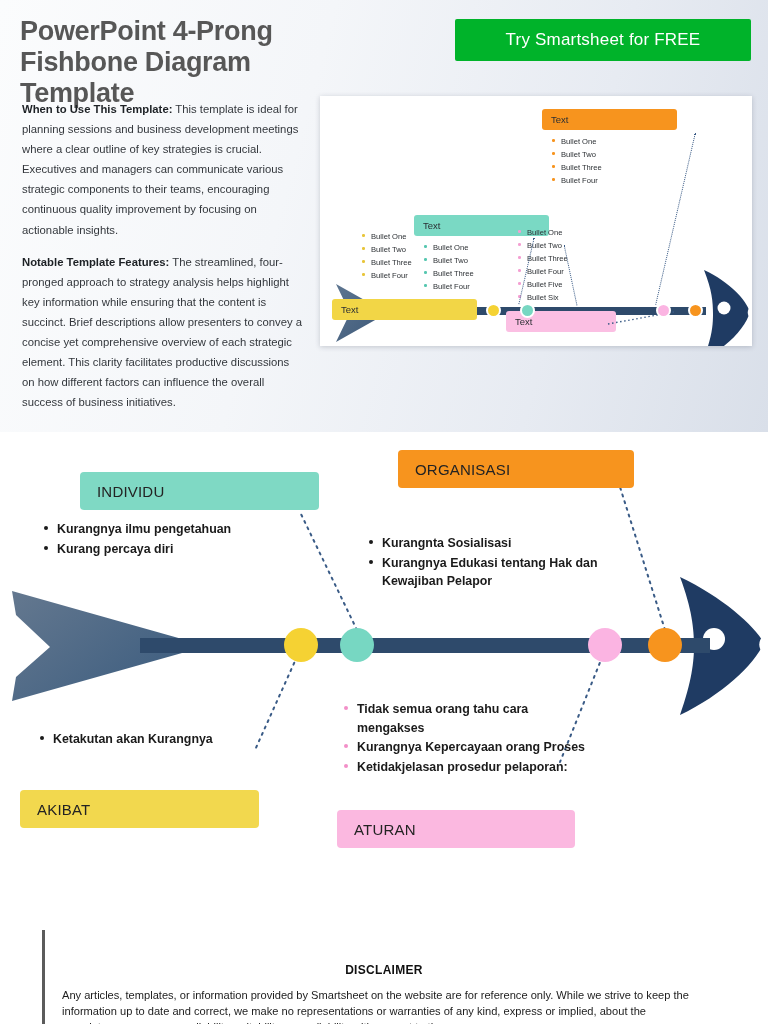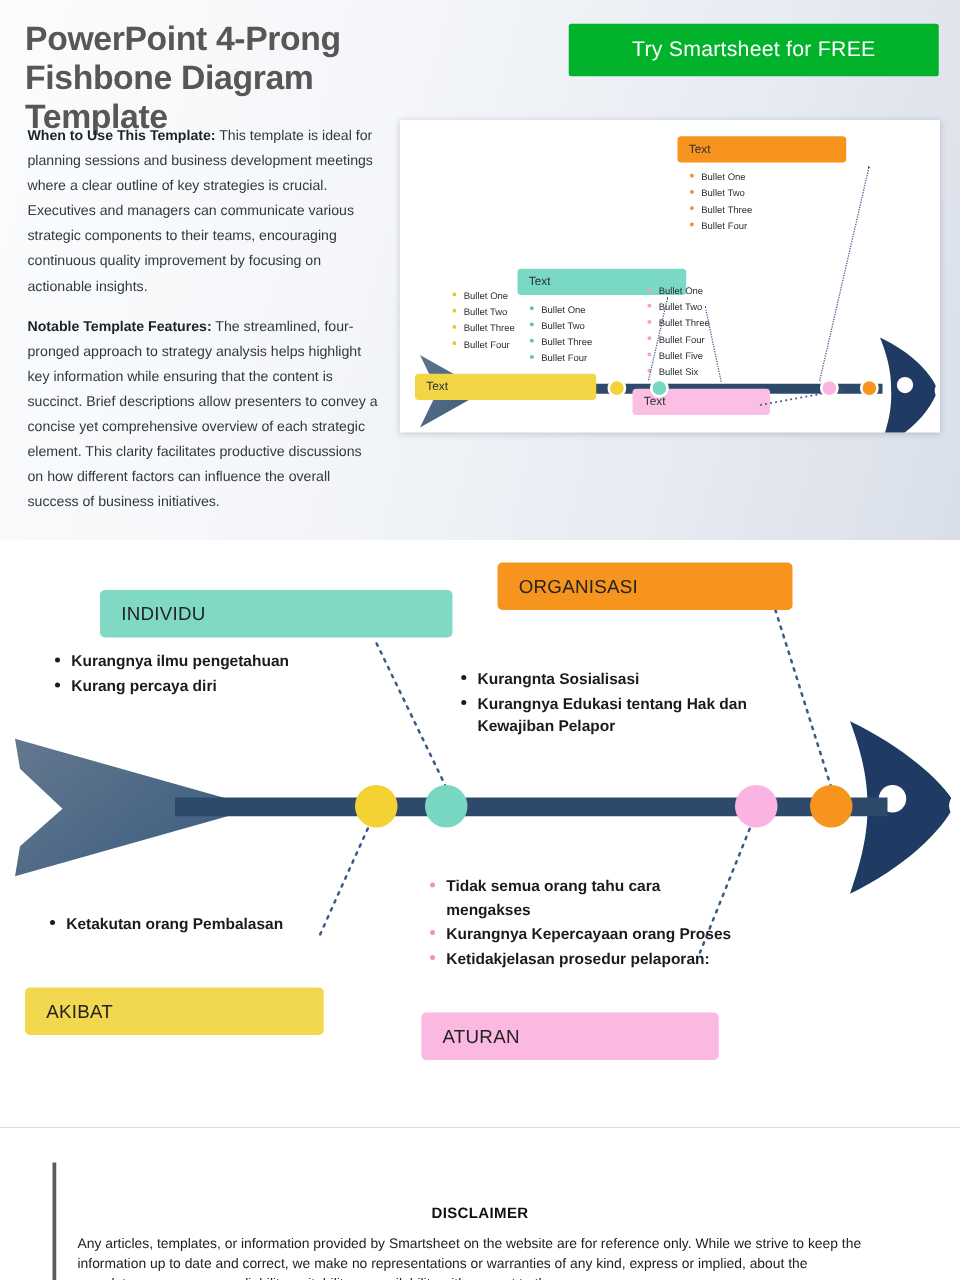--- a/index.html
+++ b/index.html
@@ -232,34 +232,34 @@
     <div class="dot pink"></div>
     <div class="dot orange"></div>
 
     <svg class="spine-wrap" viewBox="0 0 768 470">
       <line x1="300" y1="218" x2="255" y2="318" stroke="#3a5b86" stroke-width="2" stroke-dasharray="2 5" stroke-linecap="round"></line>
       <line x1="357" y1="198" x2="300" y2="80" stroke="#3a5b86" stroke-width="2" stroke-dasharray="2 5" stroke-linecap="round"></line>
       <line x1="605" y1="218" x2="560" y2="330" stroke="#3a5b86" stroke-width="2" stroke-dasharray="2 5" stroke-linecap="round"></line>
       <line x1="665" y1="198" x2="620" y2="55" stroke="#3a5b86" stroke-width="2" stroke-dasharray="2 5" stroke-linecap="round"></line>
     </svg>
 
-    <div class="box teal" style="left:80px; top:40px; width:282px; height:38px;">INDIVIDU</div>
+    <div class="box teal" style="left:80px; top:40px; width:239px; height:38px;">INDIVIDU</div>
     <ul class="blist" style="left:40px; top:88px; width:280px;">
       <li>Kurangnya ilmu pengetahuan</li>
       <li>Kurang percaya diri</li>
     </ul>
 
     <div class="box orange" style="left:398px; top:18px; width:236px; height:38px;">ORGANISASI</div>
     <ul class="blist" style="left:365px; top:102px; width:290px;">
       <li>Kurangnta Sosialisasi</li>
       <li>Kurangnya Edukasi tentang Hak dan Kewajiban Pelapor</li>
     </ul>
 
     <ul class="blist" style="left:36px; top:298px; width:280px;">
-      <li>Ketakutan orang Pembalasan</li>
+      <li>Ketakutan akan Kurangnya</li>
     </ul>
     <div class="box yellow" style="left:20px; top:358px; width:239px; height:38px;">AKIBAT</div>
 
     <ul class="blist pinkdots" style="left:340px; top:268px; width:250px;">
       <li>Tidak semua orang tahu cara mengakses</li>
       <li>Kurangnya Kepercayaan orang Proses</li>
       <li>Ketidakjelasan prosedur pelaporan:</li>
     </ul>
     <div class="box pink" style="left:337px; top:378px; width:238px; height:38px;">ATURAN</div>
   </div>

